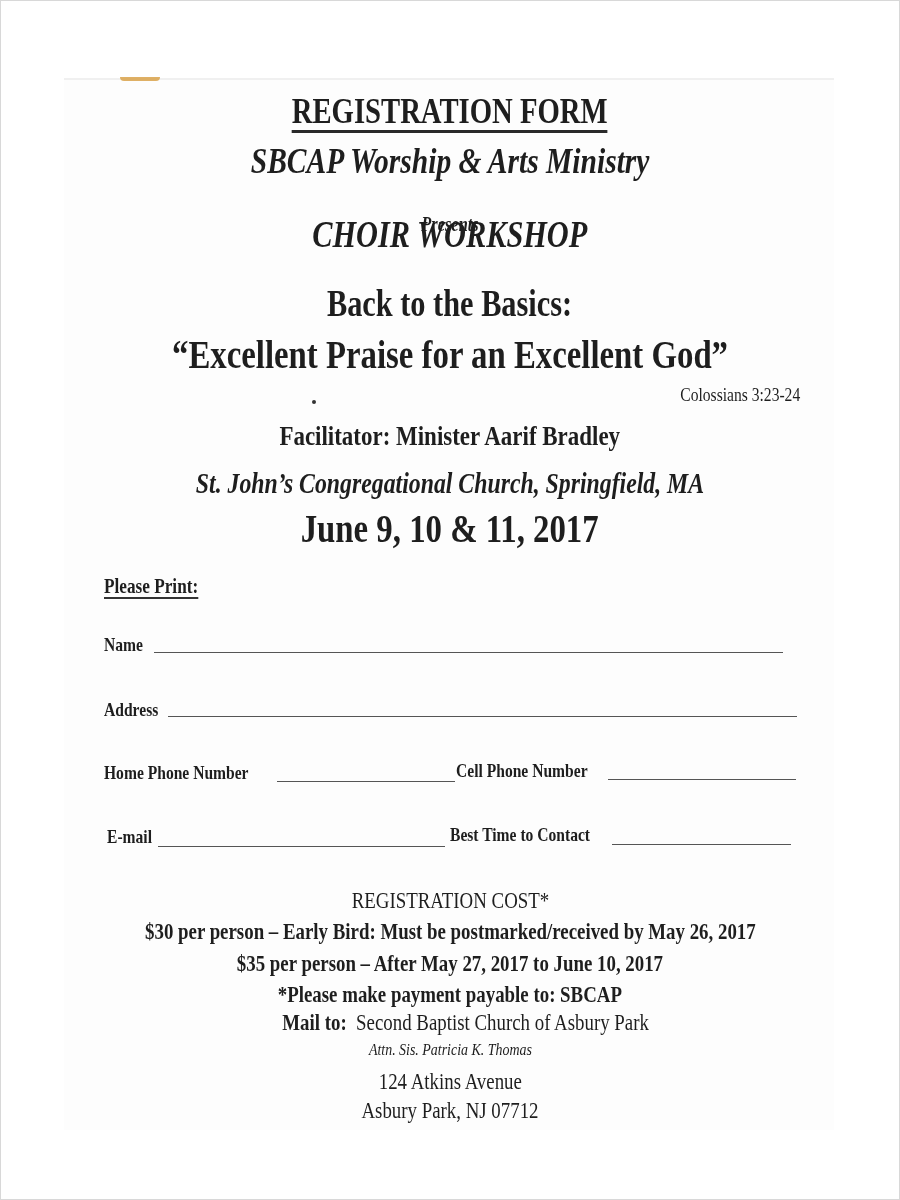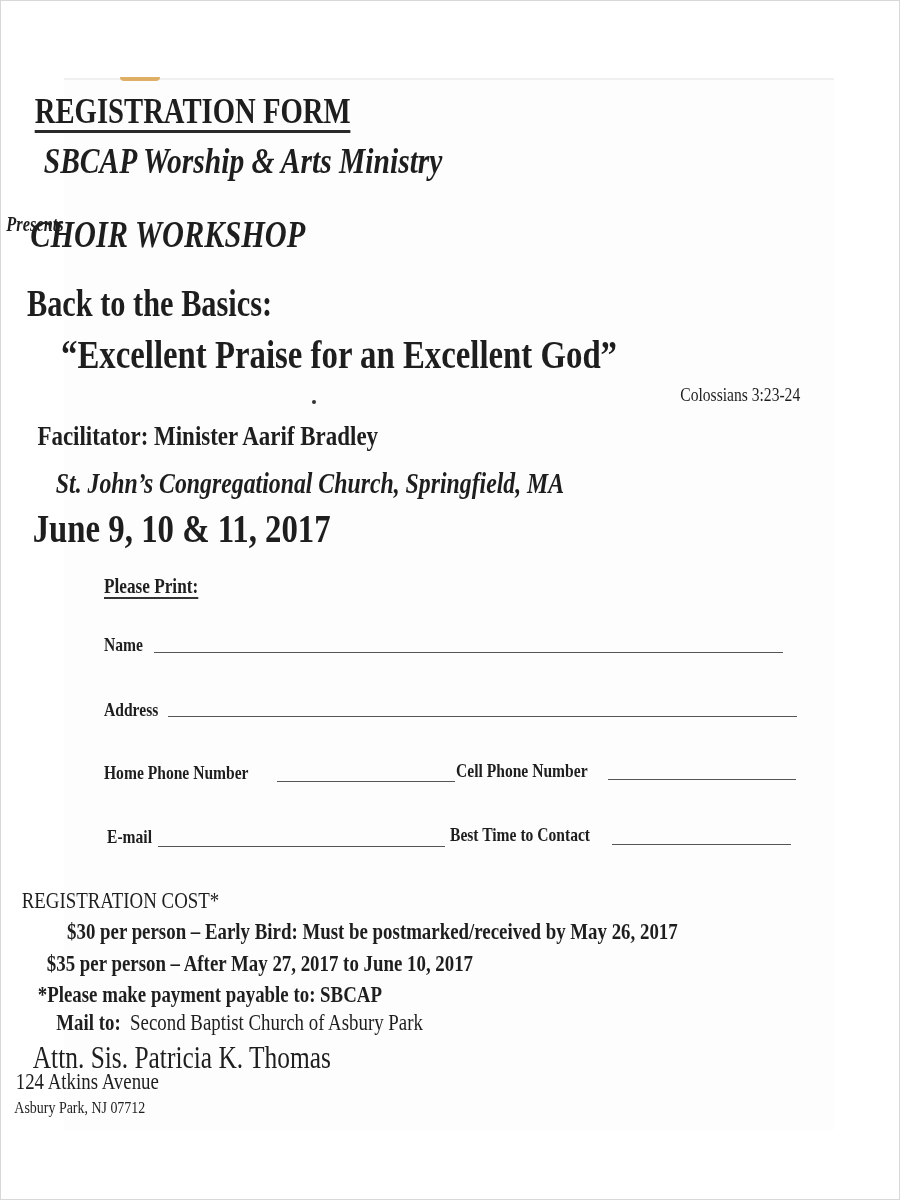--- a/index.html
+++ b/index.html
@@ -40,20 +40,21 @@
     position: absolute;
     left: 312px; top: 400px;
     width: 4px; height: 4px;
     border-radius: 50%;
     background: #333;
   }
   .line {
     position: absolute;
     left: 0;
     width: 900px;
+    text-align: center;
     white-space: nowrap;
   }
   .cond {
     display: inline-block;
     transform: scaleX(0.82);
     transform-origin: center;
   }
   .bold { font-weight: bold; }
   .italic { font-style: italic; }
 
@@ -95,23 +96,23 @@
     height: 0;
     border-bottom: 1.5px solid #555;
   }
 
   .cost-line { font-size: 23px; }
   .cost-title { top: 888px; font-size: 23px; }
   .cost-1 { top: 919px; font-weight: bold; }
   .cost-2 { top: 951px; font-weight: bold; }
   .cost-3 { top: 982px; font-weight: bold; }
   .mail-1 { top: 1010px; font-size: 23px; padding-left: 16px; }
-  .mail-2 { top: 1040px; font-size: 31px; }
+  .mail-2 { top: 1040px; font-size: 17px; font-style: italic; }
   .mail-3 { top: 1069px; font-size: 23px; }
-  .mail-4 { top: 1098px; font-size: 17px; }
+  .mail-4 { top: 1098px; font-size: 23px; }
 </style>
 </head>
 <body>
 
 <div class="frame"></div>
 <div class="page"></div>
 <div class="orange-mark"></div>
 <div class="stray-dot"></div>
 
 <div class="line t-title bold">

